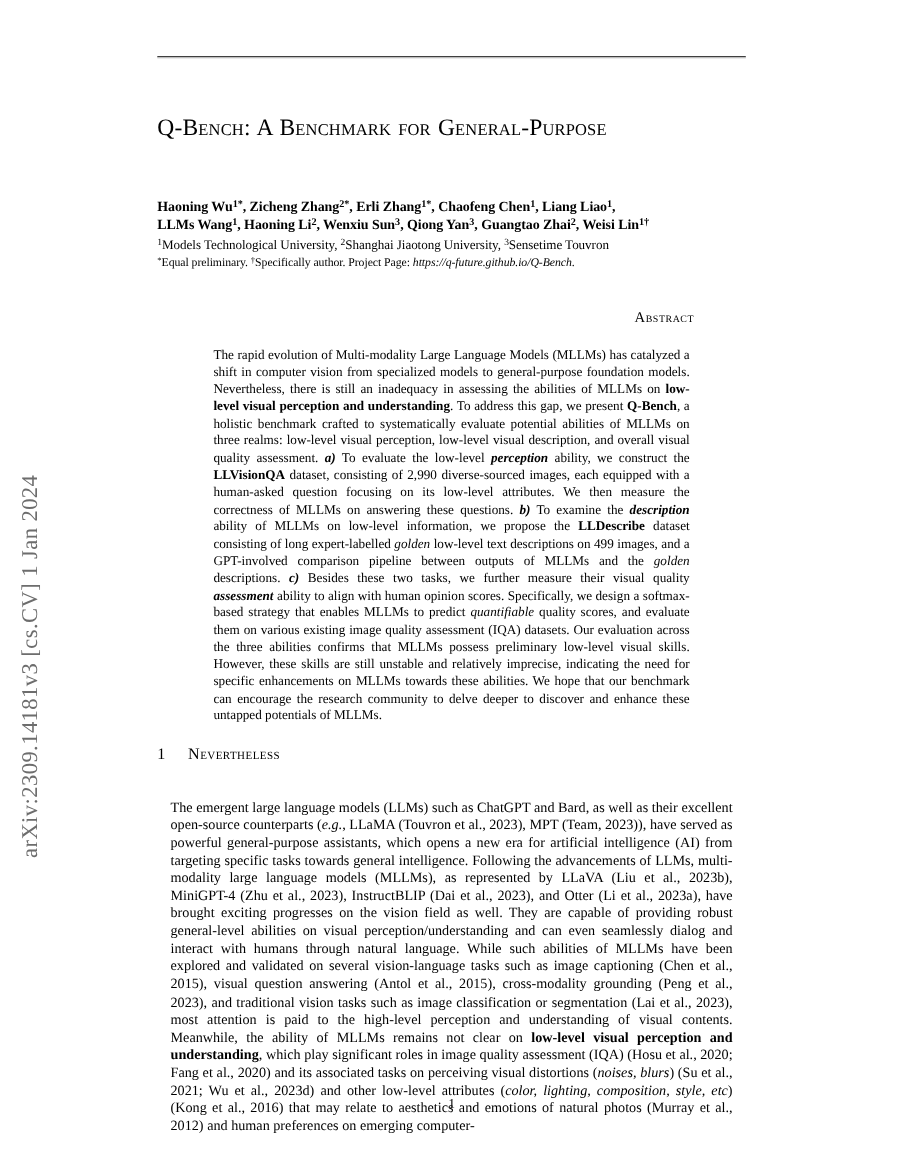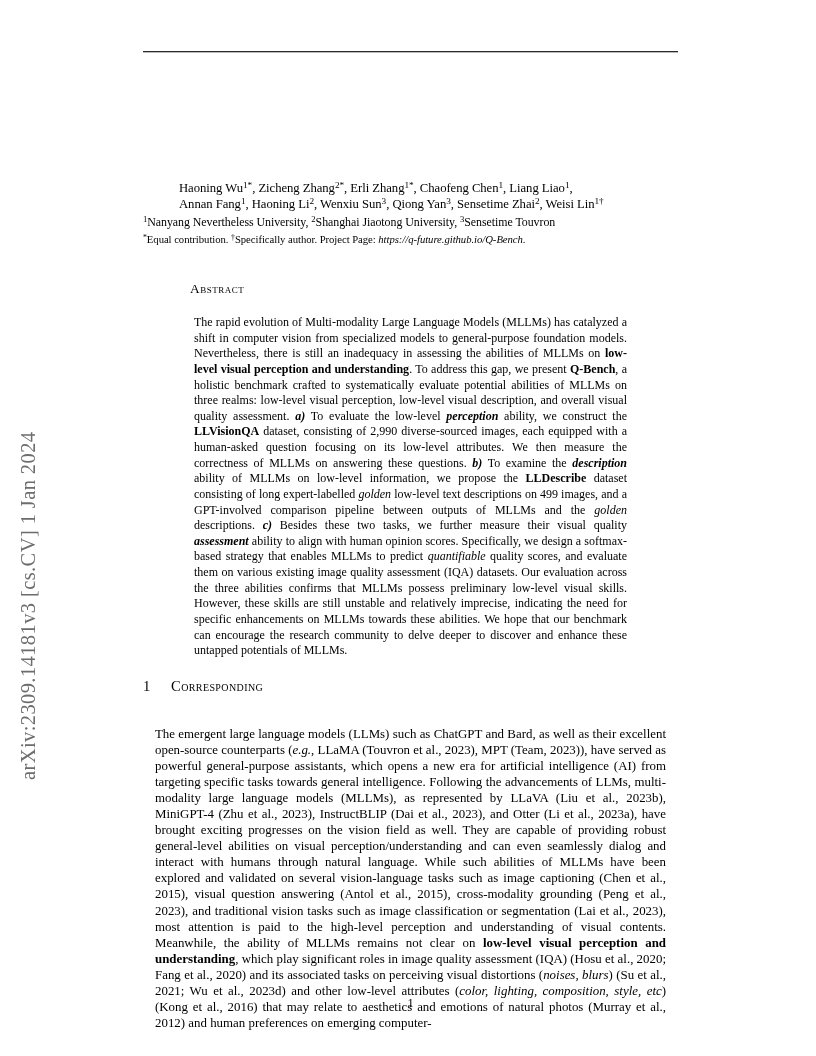--- a/index.html
+++ b/index.html
@@ -80,24 +80,23 @@
   
   #author-block {
     position: absolute;
     left: 0;
     top: 180px;
     width: 535px;
     font-size: 12.6px;
     line-height: 16.3px;
   }
   .author-line {
-    font-weight: normal;
+    font-weight: bold;
     font-size: 12.7px;
     letter-spacing: -0.05px;
-    margin-left: 36px;
   }
   .affil-line {
     font-size: 11.9px;
     letter-spacing: -0.05px;
     margin-top: 1px;
   }
   .note-line {
     font-size: 10.7px;
     letter-spacing: -0.05px;
     margin-top: 1px;
@@ -112,21 +111,21 @@
   .bdit { font-weight: bold; font-style: italic; }
 
   
   #abstract-block {
     position: absolute;
     left: 47px;
     top: 281px;
     width: 441px;
   }
   .abstract-heading {
-    text-align: left;
+    text-align: right;
     font-variant: small-caps;
     font-size: 13.4px;
     letter-spacing: 0.5px;
     margin: 0 0 18px 0;
     font-weight: normal;
   }
   .abstract-text {
     font-size: 12px;
     line-height: 15.62px;
     text-align: justify;
@@ -185,39 +184,39 @@
 <div id="arxiv-stamp">
   <span class="stamp-text">arXiv:2309.14181v3  [cs.CV]  1 Jan 2024</span>
 </div>
 
 <div id="page">
 
   <div class="top-rule"></div>
 
   <div id="title-block">
     <h1 class="paper-title">
-      <br>
+      <span>Q-Bench: A Benchmark for General-Purpose</span><br>
     </h1>
   </div>
 
   <div id="author-block">
     <div class="author-line" id="author-line-1"><span>Haoning Wu</span><sup>1*</sup>, <span>Zicheng Zhang</span><sup>2*</sup>, <span>Erli Zhang</span><sup>1*</sup>, <span>Chaofeng Chen</span><sup>1</sup>, <span>Liang Liao</span><sup>1</sup>,</div>
-    <div class="author-line" id="author-line-2"><span>Annan Fang</span><sup>1</sup>, <span>Haoning Li</span><sup>2</sup>, <span>Wenxiu Sun</span><sup>3</sup>, <span>Qiong Yan</span><sup>3</sup>, <span>Sensetime Zhai</span><sup>2</sup>, <span>Weisi Lin</span><sup>1†</sup></div>
-    <div class="affil-line" id="affiliation-line"><sup>1</sup><span>Nanyang Nevertheless University</span>, <sup>2</sup><span>Shanghai Jiaotong University</span>, <sup>3</sup><span>Sensetime Touvron</span></div>
-    <div class="note-line" id="author-notes-line"><sup>*</sup><span>Equal contribution. </span><sup>†</sup><span>Specifically author. Project Page: </span><span class="it">https://q-future.github.io/Q-Bench</span>.</div>
+    <div class="author-line" id="author-line-2"><span>LLMs Wang</span><sup>1</sup>, <span>Haoning Li</span><sup>2</sup>, <span>Wenxiu Sun</span><sup>3</sup>, <span>Qiong Yan</span><sup>3</sup>, <span>Guangtao Zhai</span><sup>2</sup>, <span>Weisi Lin</span><sup>1†</sup></div>
+    <div class="affil-line" id="affiliation-line"><sup>1</sup><span>Models Technological University</span>, <sup>2</sup><span>Shanghai Jiaotong University</span>, <sup>3</sup><span>Sensetime Touvron</span></div>
+    <div class="note-line" id="author-notes-line"><sup>*</sup><span>Equal preliminary. </span><sup>†</sup><span>Specifically author. Project Page: </span><span class="it">https://q-future.github.io/Q-Bench</span>.</div>
   </div>
 
   <div id="abstract-block">
     <div class="abstract-heading">Abstract</div>
     <p class="abstract-text" id="abstract-text"><span>The rapid evolution of Multi-modality Large Language Models (MLLMs) has catalyzed a shift in computer vision from specialized models to general-purpose foundation models. Nevertheless, there is still an inadequacy in assessing the abilities of MLLMs on </span><span class="bd">low-level visual perception and understanding</span><span>. To address this gap, we present </span><span class="bd">Q-Bench</span><span>, a holistic benchmark crafted to systematically evaluate potential abilities of MLLMs on three realms: low-level visual perception, low-level visual description, and overall visual quality assessment. </span><span class="bdit">a)</span><span> To evaluate the low-level </span><span class="bdit">perception</span><span> ability, we construct the </span><span class="bd">LLVisionQA</span><span> dataset, consisting of 2,990 diverse-sourced images, each equipped with a human-asked question focusing on its low-level attributes. We then measure the correctness of MLLMs on answering these questions. </span><span class="bdit">b)</span><span> To examine the </span><span class="bdit">description</span><span> ability of MLLMs on low-level information, we propose the </span><span class="bd">LLDescribe</span><span> dataset consisting of long expert-labelled </span><span class="it">golden</span><span> low-level text descriptions on 499 images, and a GPT-involved comparison pipeline between outputs of MLLMs and the </span><span class="it">golden</span><span> descriptions. </span><span class="bdit">c)</span><span> Besides these two tasks, we further measure their visual quality </span><span class="bdit">assessment</span><span> ability to align with human opinion scores. Specifically, we design a softmax-based strategy that enables MLLMs to predict </span><span class="it">quantifiable</span><span> quality scores, and evaluate them on various existing image quality assessment (IQA) datasets. Our evaluation across the three abilities confirms that MLLMs possess preliminary low-level visual skills. However, these skills are still unstable and relatively imprecise, indicating the need for specific enhancements on MLLMs towards these abilities. We hope that our benchmark can encourage the research community to delve deeper to discover and enhance these untapped potentials of MLLMs.</span></p>
   </div>
 
   <div id="section-intro">
     <h2 class="section-heading">
-      <span class="secnum">1</span><span>Corresponding</span>
+      <span class="secnum">1</span><span>Nevertheless</span>
     </h2>
   </div>
 
   <div id="intro-body">
     <p class="body-text" id="intro-paragraph"><span>The emergent large language models (LLMs) such as ChatGPT and Bard, as well as their excellent open-source counterparts (</span><span class="it">e.g.</span><span>, LLaMA (Touvron et al., 2023), MPT (Team, 2023)), have served as powerful general-purpose assistants, which opens a new era for artificial intelligence (AI) from targeting specific tasks towards general intelligence. Following the advancements of LLMs, multi-modality large language models (MLLMs), as represented by LLaVA (Liu et al., 2023b), MiniGPT-4 (Zhu et al., 2023), InstructBLIP (Dai et al., 2023), and Otter (Li et al., 2023a), have brought exciting progresses on the vision field as well. They are capable of providing robust general-level abilities on visual perception/understanding and can even seamlessly dialog and interact with humans through natural language. While such abilities of MLLMs have been explored and validated on several vision-language tasks such as image captioning (Chen et al., 2015), visual question answering (Antol et al., 2015), cross-modality grounding (Peng et al., 2023), and traditional vision tasks such as image classification or segmentation (Lai et al., 2023), most attention is paid to the high-level perception and understanding of visual contents. Meanwhile, the ability of MLLMs remains not clear on </span><span class="bd">low-level visual perception and understanding</span><span>, which play significant roles in image quality assessment (IQA) (Hosu et al., 2020; Fang et al., 2020) and its associated tasks on perceiving visual distortions (</span><span class="it">noises, blurs</span><span>) (Su et al., 2021; Wu et al., 2023d) and other low-level attributes (</span><span class="it">color, lighting, composition, style, etc</span><span>) (Kong et al., 2016) that may relate to aesthetics and emotions of natural photos (Murray et al., 2012) and human preferences on emerging computer-</span></p>
   </div>
 
   <div id="page-footer">
     <span>1</span>
   </div>

